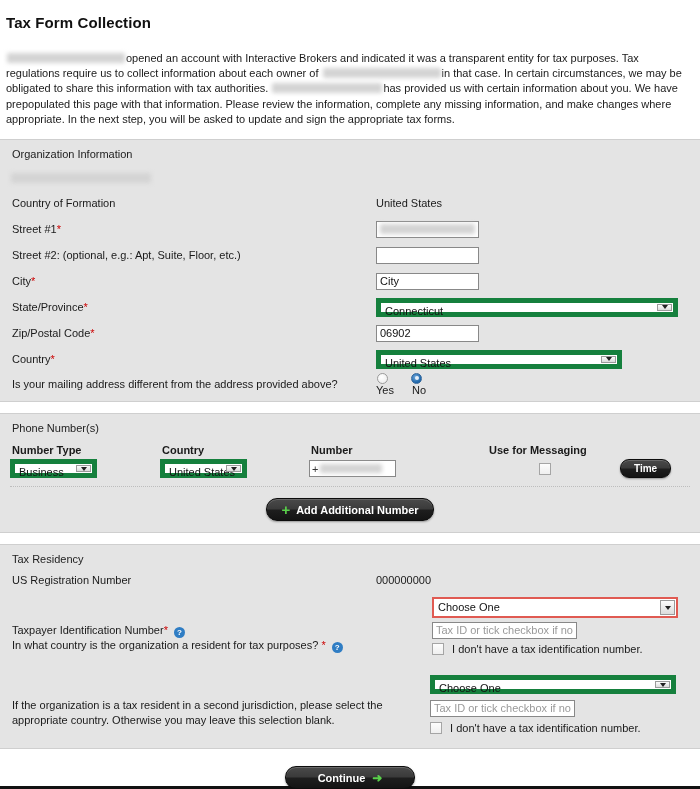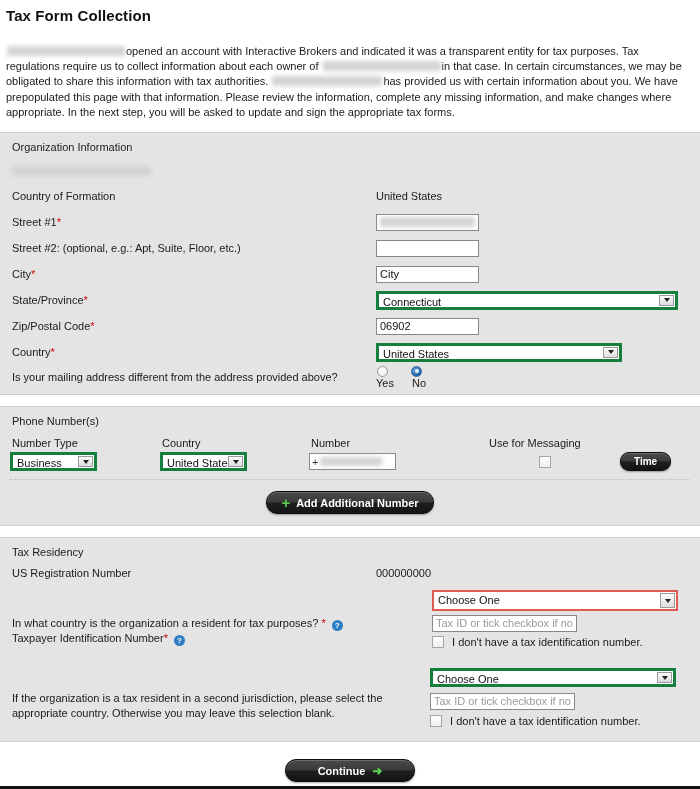--- a/index.html
+++ b/index.html
@@ -23,21 +23,21 @@
     height: 789px;
     box-sizing: border-box;
     border-bottom: 3px solid #111;
   }
 
   
   .page-title {
     font-size: 15px;
     font-weight: bold;
     color: #111;
-    padding: 7px 0 0 6px;
+    padding: 14px 0 0 6px;
     letter-spacing: 0.1px;
   }
 
   
   .intro {
     padding: 20px 8px 0 6px;
     font-size: 11px;
     line-height: 15.2px;
     color: #1a1a1a;
     text-align: left;
@@ -108,21 +108,21 @@
     outline: none;
   }
   input.txt::placeholder { color: #9a9a9a; }
   .w-std { width: 103px; }
 
   
   .sel {
     position: relative;
     display: inline-block;
     height: 19px;
-    border: 3px solid #15803d;
+    border: 5px solid #15803d;
     background: #ffffff;
     box-sizing: border-box;
     vertical-align: middle;
   }
   .sel .sel-text {
     display: block;
     font-size: 11px;
     color: #111;
     line-height: 17px;
     padding: 0 22px 0 4px;
@@ -186,20 +186,21 @@
     display: inline-block;
     vertical-align: -2px;
   }
 
   
   .phone-head {
     display: flex;
     font-size: 11px;
     color: #1a1a1a;
     padding: 6px 0 3px 2px;
+    font-weight: bold;
   }
   .phone-row {
     display: flex;
     align-items: center;
     padding-bottom: 8px;
     border-bottom: 1px dotted #bdbdbd;
   }
   .col-type   { width: 150px; flex: 0 0 150px; }
   .col-ctry   { width: 149px; flex: 0 0 149px; }
   .col-num    { width: 178px; flex: 0 0 178px; }
@@ -432,26 +433,26 @@
       <div class="panel-title">Tax Residency</div>
 
       <div class="frow" style="min-height:22px;">
         <div class="flabel">US Registration Number</div>
         <div class="fval">000000000</div>
       </div>
 
       <div class="tax-grid" style="margin-top:6px;">
         <div class="tax-left" style="padding-top:26px;padding-left:2px;">
           <div>
+            <span>Taxpayer Identification Number</span><span class="req">*</span>
+            <span class="help">?</span>
+          </div>
+          <div>
             <span>In what country is the organization a resident for tax purposes?</span>
             <span class="req">*</span>
-            <span class="help">?</span>
-          </div>
-          <div>
-            <span>Taxpayer Identification Number</span><span class="req">*</span>
             <span class="help">?</span>
           </div>
         </div>
         <div class="tax-right">
           <div class="tax-ctrl-row">
             <span class="sel err" style="width:246px;">
               <span class="sel-text">Choose One</span>
               <span class="arrow">
                   <i></i>
                 </span>

